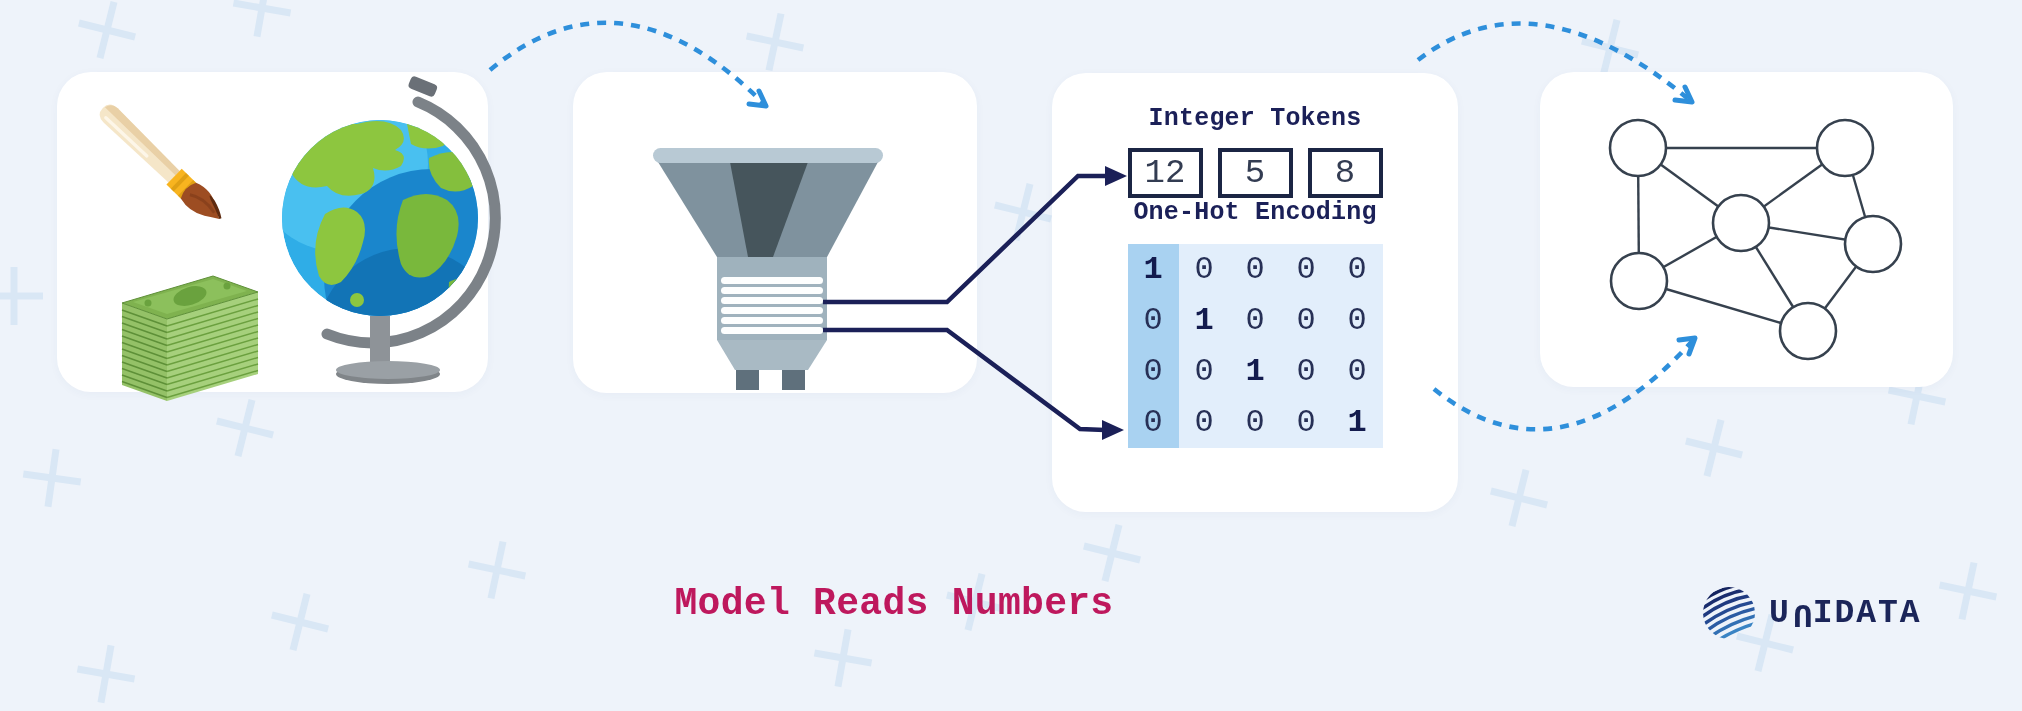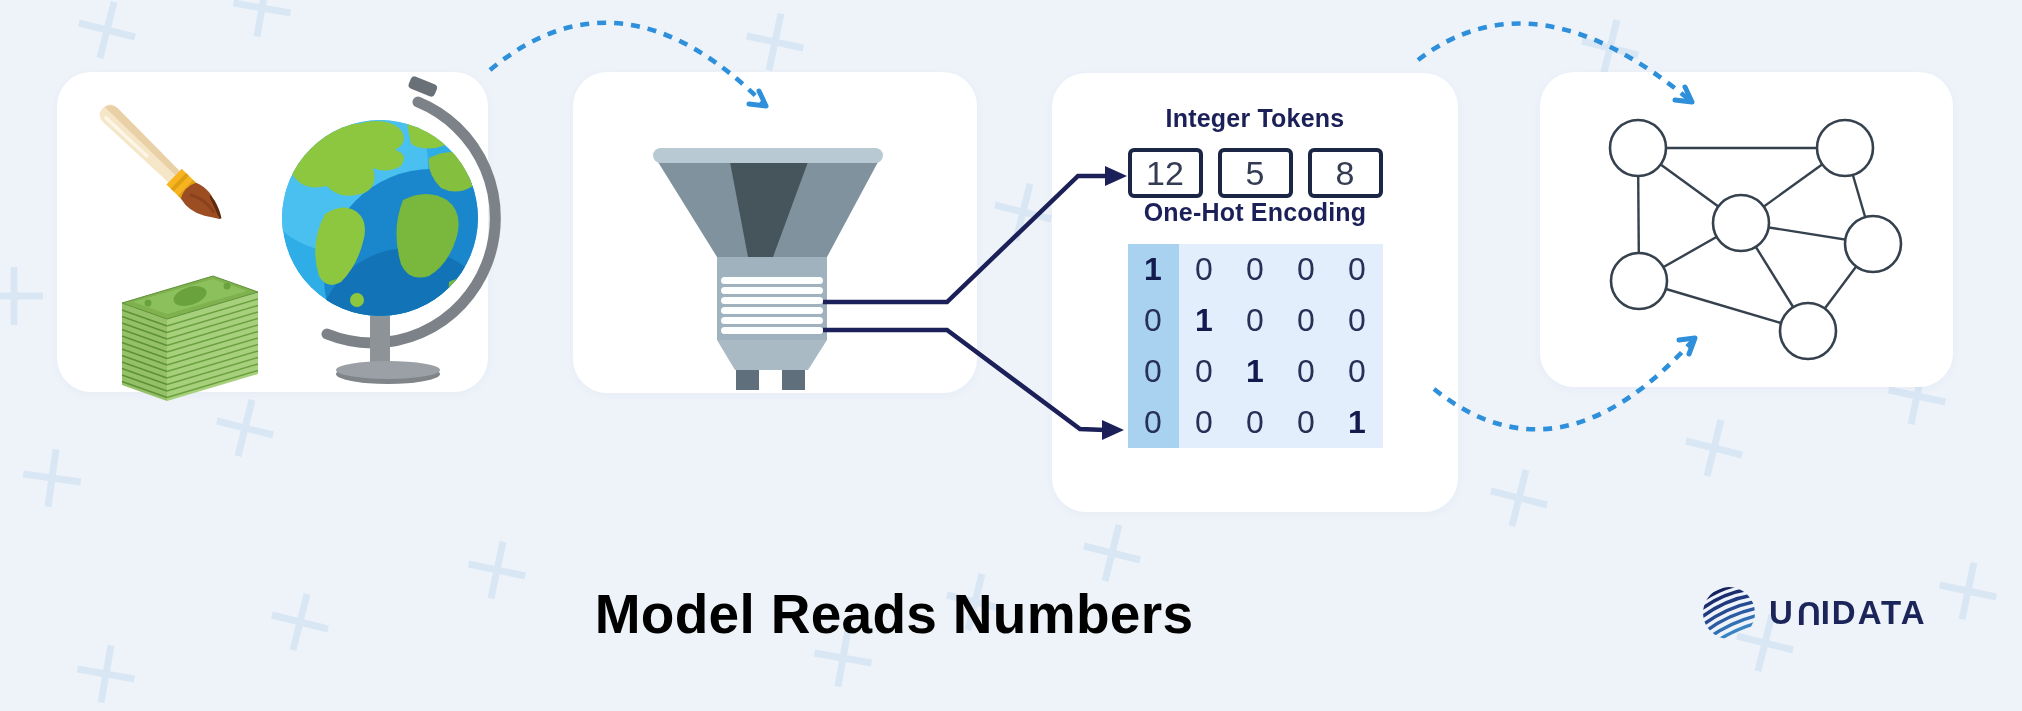--- a/index.html
+++ b/index.html
@@ -2,55 +2,55 @@
 <html style="--c-navy: #1b2058; --c-ink: #333c52; --c-arrow_blue: #2e8fdb; --c-matrix_bg: #e2eefb; --c-matrix_highlight: #a9d2f1; --c-card_bg: #ffffff; --c-bg: #eef3fa; --c-plus: #d9e7f5;"><head>
 <meta charset="utf-8">
 <style>
   :root{
     --c-navy:#1b2058; --c-ink:#333c52; --c-arrow_blue:#2e8fdb;
     --c-matrix_bg:#e2eefb; --c-matrix_highlight:#a9d2f1;
     --c-card_bg:#ffffff; --c-bg:#eef3fa; --c-plus:#d9e7f5;
   }
   html,body{margin:0;padding:0;background:var(--c-bg);}
   .canvas{position:relative;width:2022px;height:711px;background:var(--c-bg);
-    overflow:hidden;font-family:Liberation Sans, sans-serif;}
+    overflow:hidden;font-family:Liberation Mono, monospace;}
   
   .plus{position:absolute;width:58px;height:58px;pointer-events:none;}
   .plus::before{content:"";position:absolute;left:50%;top:0;width:7px;height:100%;
     background:var(--c-plus);transform:translateX(-50%);}
   .plus::after{content:"";position:absolute;top:50%;left:0;height:7px;width:100%;
     background:var(--c-plus);transform:translateY(-50%);}
   
   .card{position:absolute;background:var(--c-card_bg);border-radius:34px;
     box-shadow:0 2px 10px rgba(40,70,120,0.04);}
   .card1{left:57px;top:72px;width:431px;height:320px;overflow:visible;}
   .card2{left:573px;top:72px;width:404px;height:321px;}
   .card3{left:1052px;top:73px;width:406px;height:439px;}
   .card4{left:1540px;top:72px;width:413px;height:315px;}
   .card svg.fill{position:absolute;left:0;top:0;overflow:visible;}
   
   .enc-title{margin-top:31px;text-align:center;font-size:25px;font-weight:700;
     color:var(--c-navy);letter-spacing:0.2px;}
   .enc-title2{text-align:center;font-size:25px;font-weight:700;
     color:var(--c-navy);letter-spacing:0.2px;}
   .token-row{margin-top:15px;display:flex;justify-content:center;gap:15px;}
-  .token-box{width:67px;height:42px;border:4px solid #1b2544;border-radius:6px;
+  .token-box{width:67px;height:42px;border:4px solid #1b2544;border-radius:0;
     background:#fff;display:flex;align-items:center;justify-content:center;
     font-size:34px;color:var(--c-ink);}
   .onehot{width:255px;margin:17px auto 0;background:var(--c-matrix_bg);
     display:grid;grid-template-columns:repeat(5,51px);grid-auto-rows:51px;}
   .mcell{display:flex;align-items:center;justify-content:center;
     font-size:32px;color:#273056;font-weight:400;}
   .mcell.hcol{background:var(--c-matrix_highlight);}
   .mcell.hot{font-weight:700;color:#131b4e;}
   
   svg.overlay{position:absolute;left:0;top:0;z-index:6;pointer-events:none;}
   
   .main-title{position:absolute;left:534px;top:582px;width:720px;text-align:center;
-    font-size:55px;font-weight:700;color:#000000;letter-spacing:0.3px;}
+    font-size:38px;font-weight:700;color:#be185d;letter-spacing:0.3px;}
   .brand{position:absolute;left:1702px;top:586px;display:flex;align-items:center;gap:13px;}
   .brand-text{font-size:33px;font-weight:700;color:#1b2559;letter-spacing:2px;}
   .brand-text .flip{display:inline-block;transform:rotate(180deg);}
 </style>
 </head>
 <body>
 
 <div class="canvas">
 
   <div id="plus-layer">

